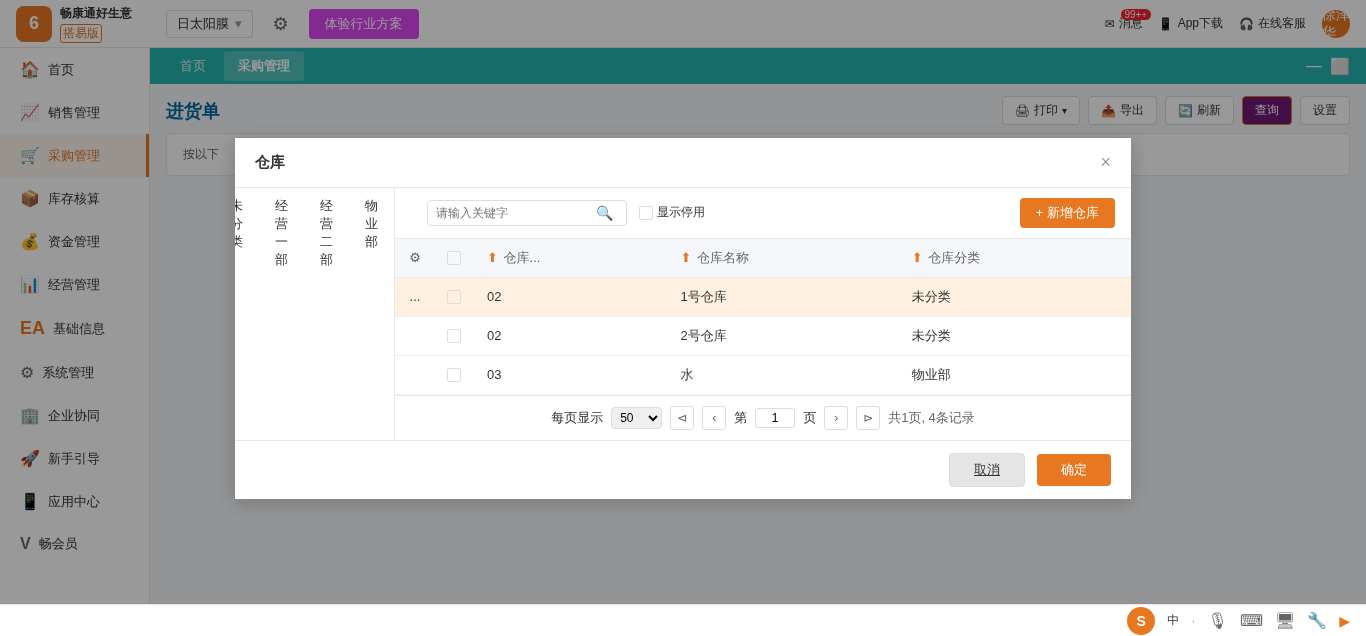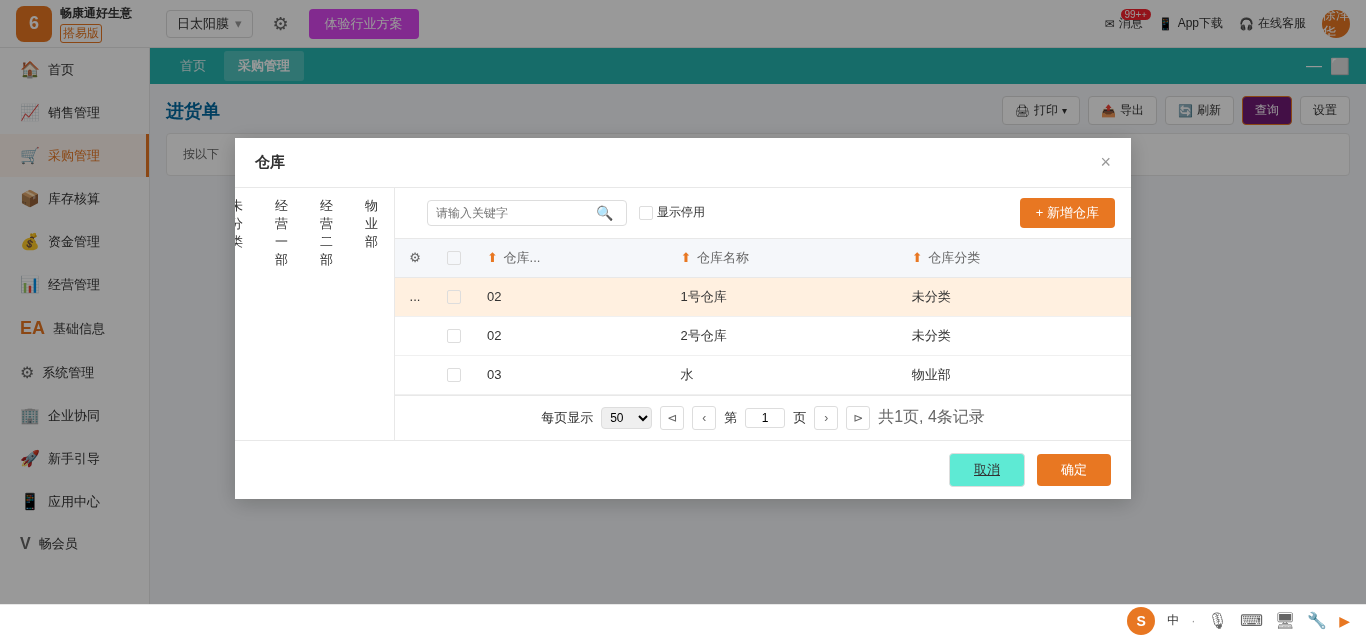--- a/index.html
+++ b/index.html
@@ -294,31 +294,31 @@
       background: white; cursor: pointer;
       display: flex; align-items: center; justify-content: center;
       font-size: 12px; color: #666;
     }
     .page-btn:disabled { color: #ccc; cursor: not-allowed; }
     .page-input {
       width: 40px; text-align: center;
       border: 1px solid #ddd; border-radius: 3px;
       padding: 2px 4px; font-size: 12px;
     }
-    .page-info { color: #666; font-size: 16px; }
+    .page-info { color: #666; font-size: 13px; }
 
     
     .modal-footer {
       padding: 12px 20px;
       border-top: 1px solid #e8e8e8;
       display: flex; align-items: center; justify-content: flex-end;
       gap: 12px;
     }
     .cancel-btn {
-      border: 1px solid #ddd; background: #5eead4;
+      border: 1px solid #ddd; background: #e5e5e5;
       border-radius: 4px; padding: 7px 24px;
       cursor: pointer; font-size: 13px; color: #333; text-decoration: underline;
     }
     .confirm-btn {
       background: #e87722; color: white;
       border: none; border-radius: 4px;
       padding: 7px 24px; cursor: pointer; font-size: 13px;
     }
 
     

